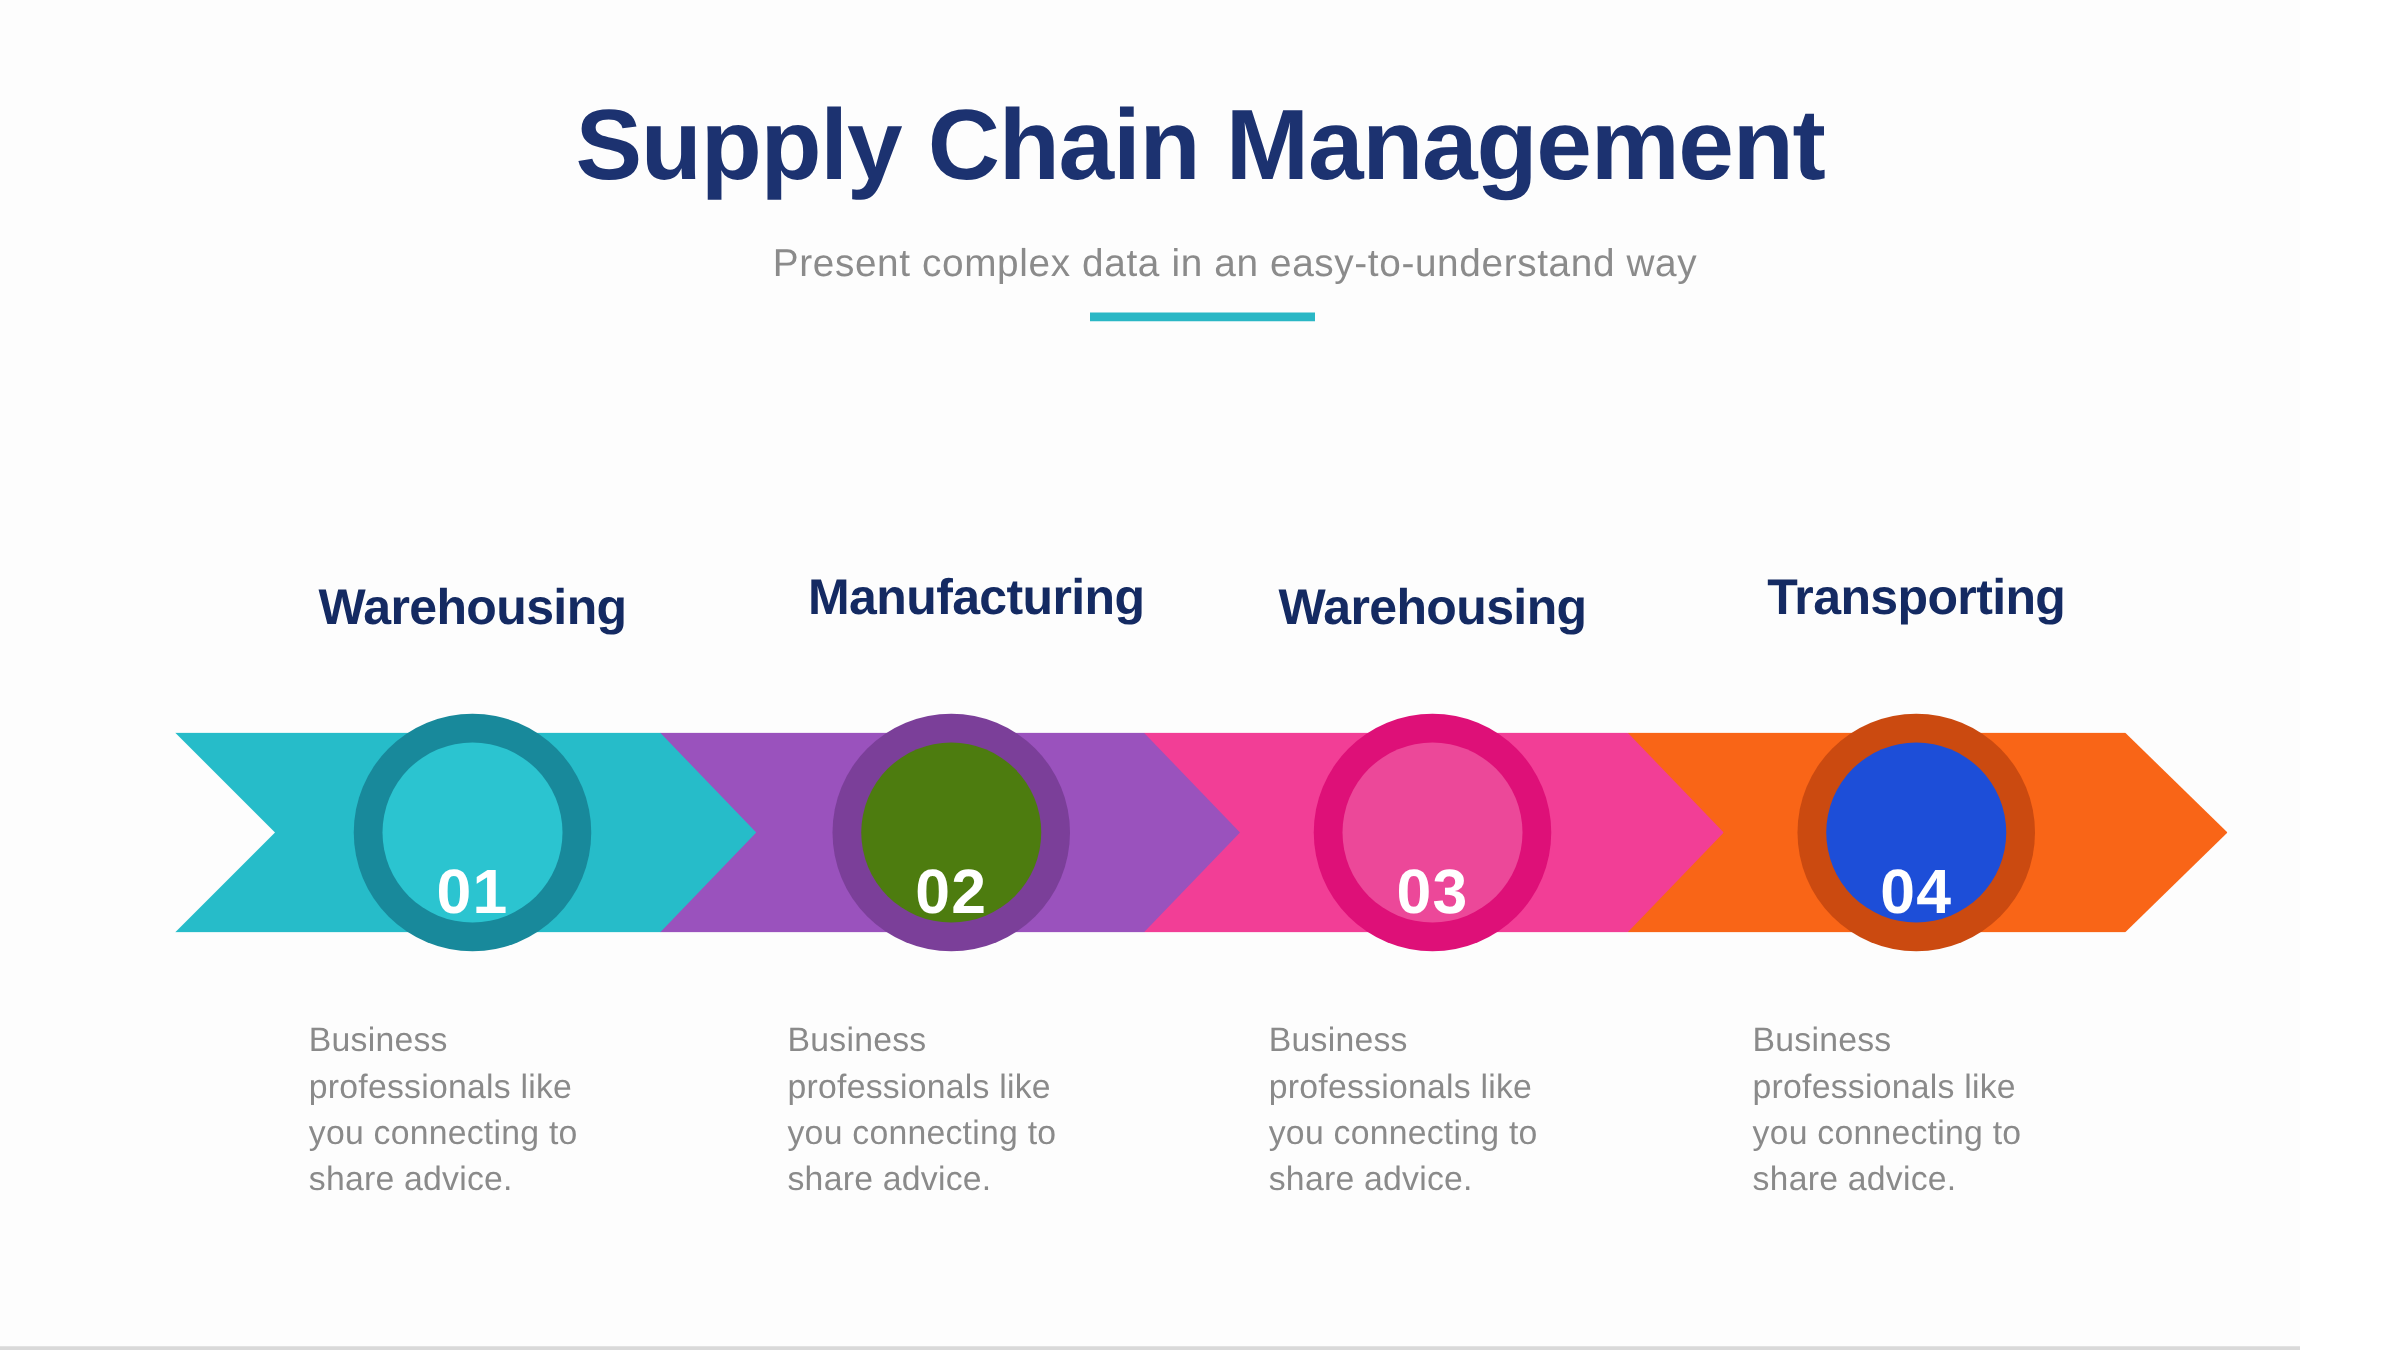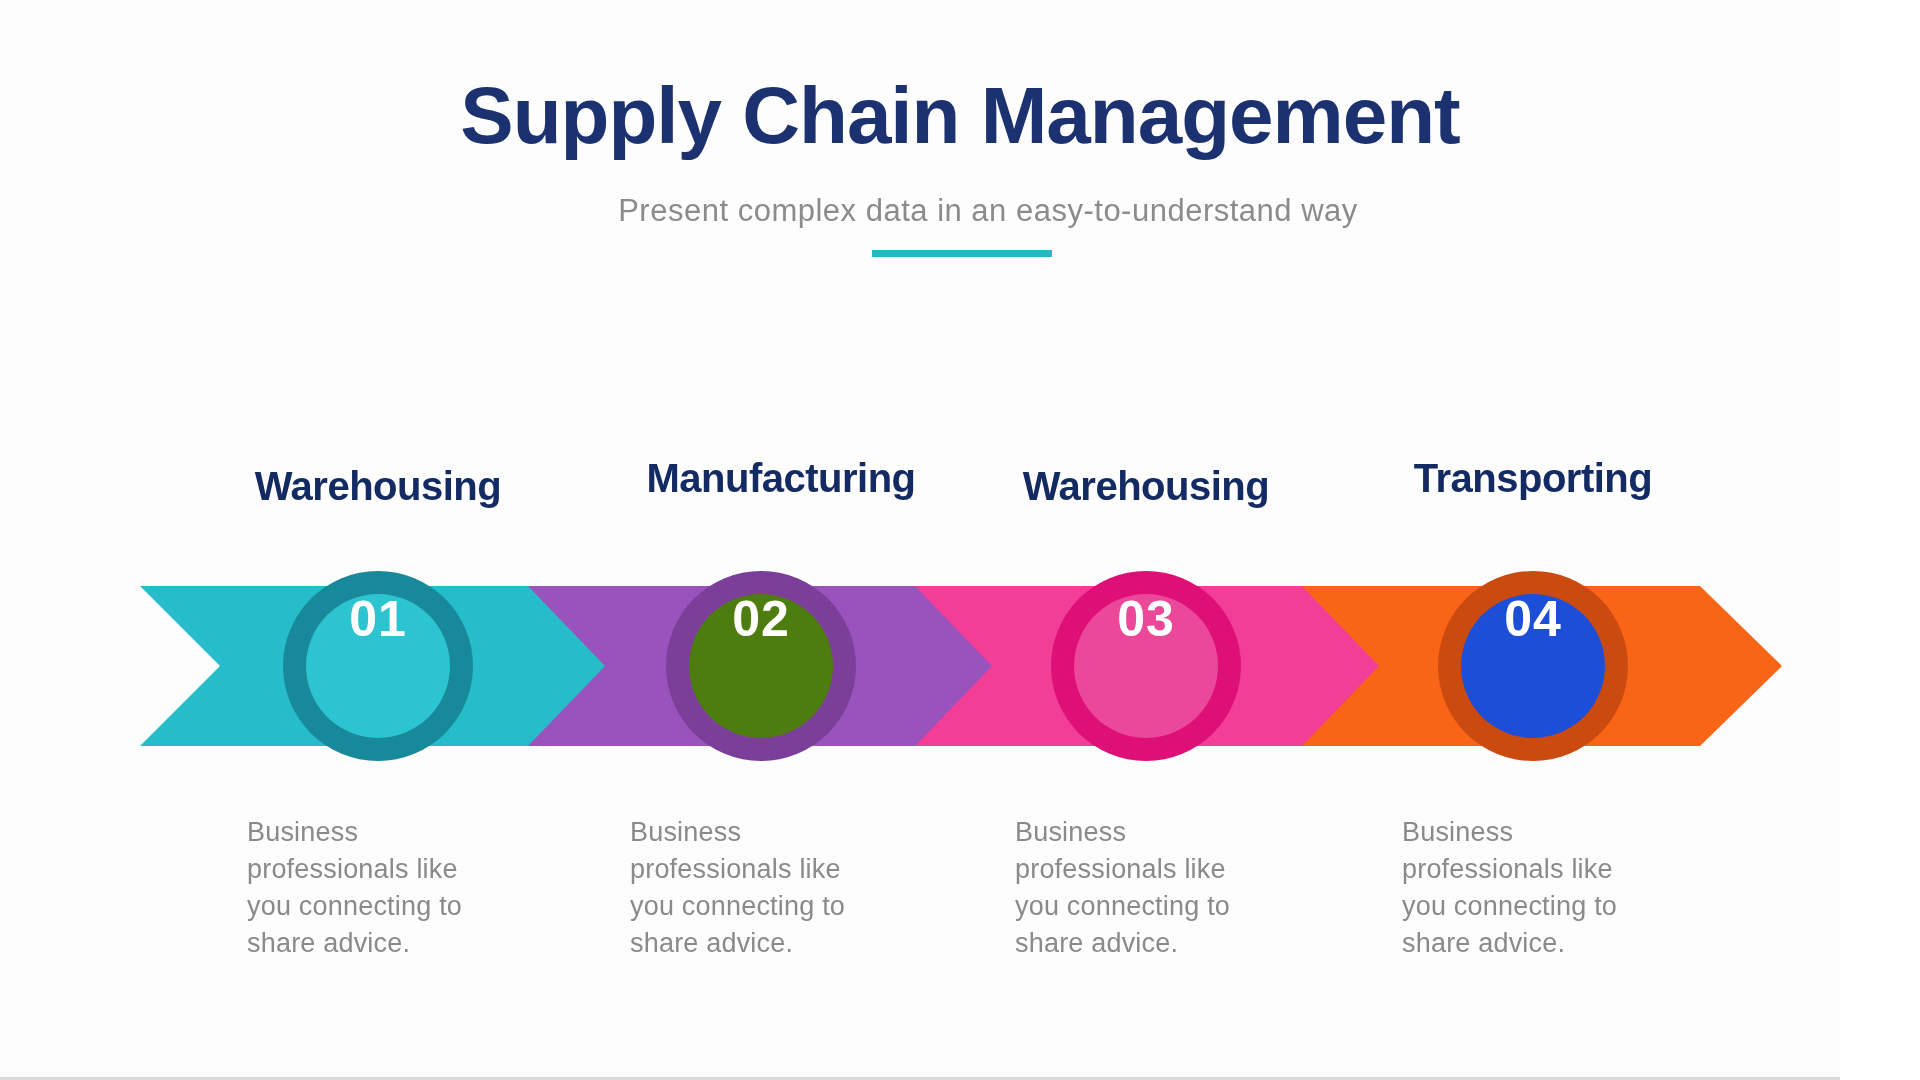--- a/index.html
+++ b/index.html
@@ -40,21 +40,21 @@
     position:absolute; top:571px; width:190px; height:190px;
     border-radius:50%; z-index:5;
     display:flex; align-items:center; justify-content:center;
   }
   .circle-1 { left:283px; }
   .circle-2 { left:666px; }
   .circle-3 { left:1051px; }
   .circle-4 { left:1438px; }
   .circle-inner {
     width:144px; height:144px; border-radius:50%;
-    display:flex; align-items:flex-start; justify-content:center;
+    display:flex; align-items:flex-end; justify-content:center;
   }
   .step-number {
     font-size:50px; font-weight:700; letter-spacing:1px;
     line-height:1;
   }
   
   .step-label {
     position:absolute; width:380px; text-align:center;
     font-size:40px; font-weight:700; letter-spacing:-0.5px;
     white-space:nowrap; line-height:1;

